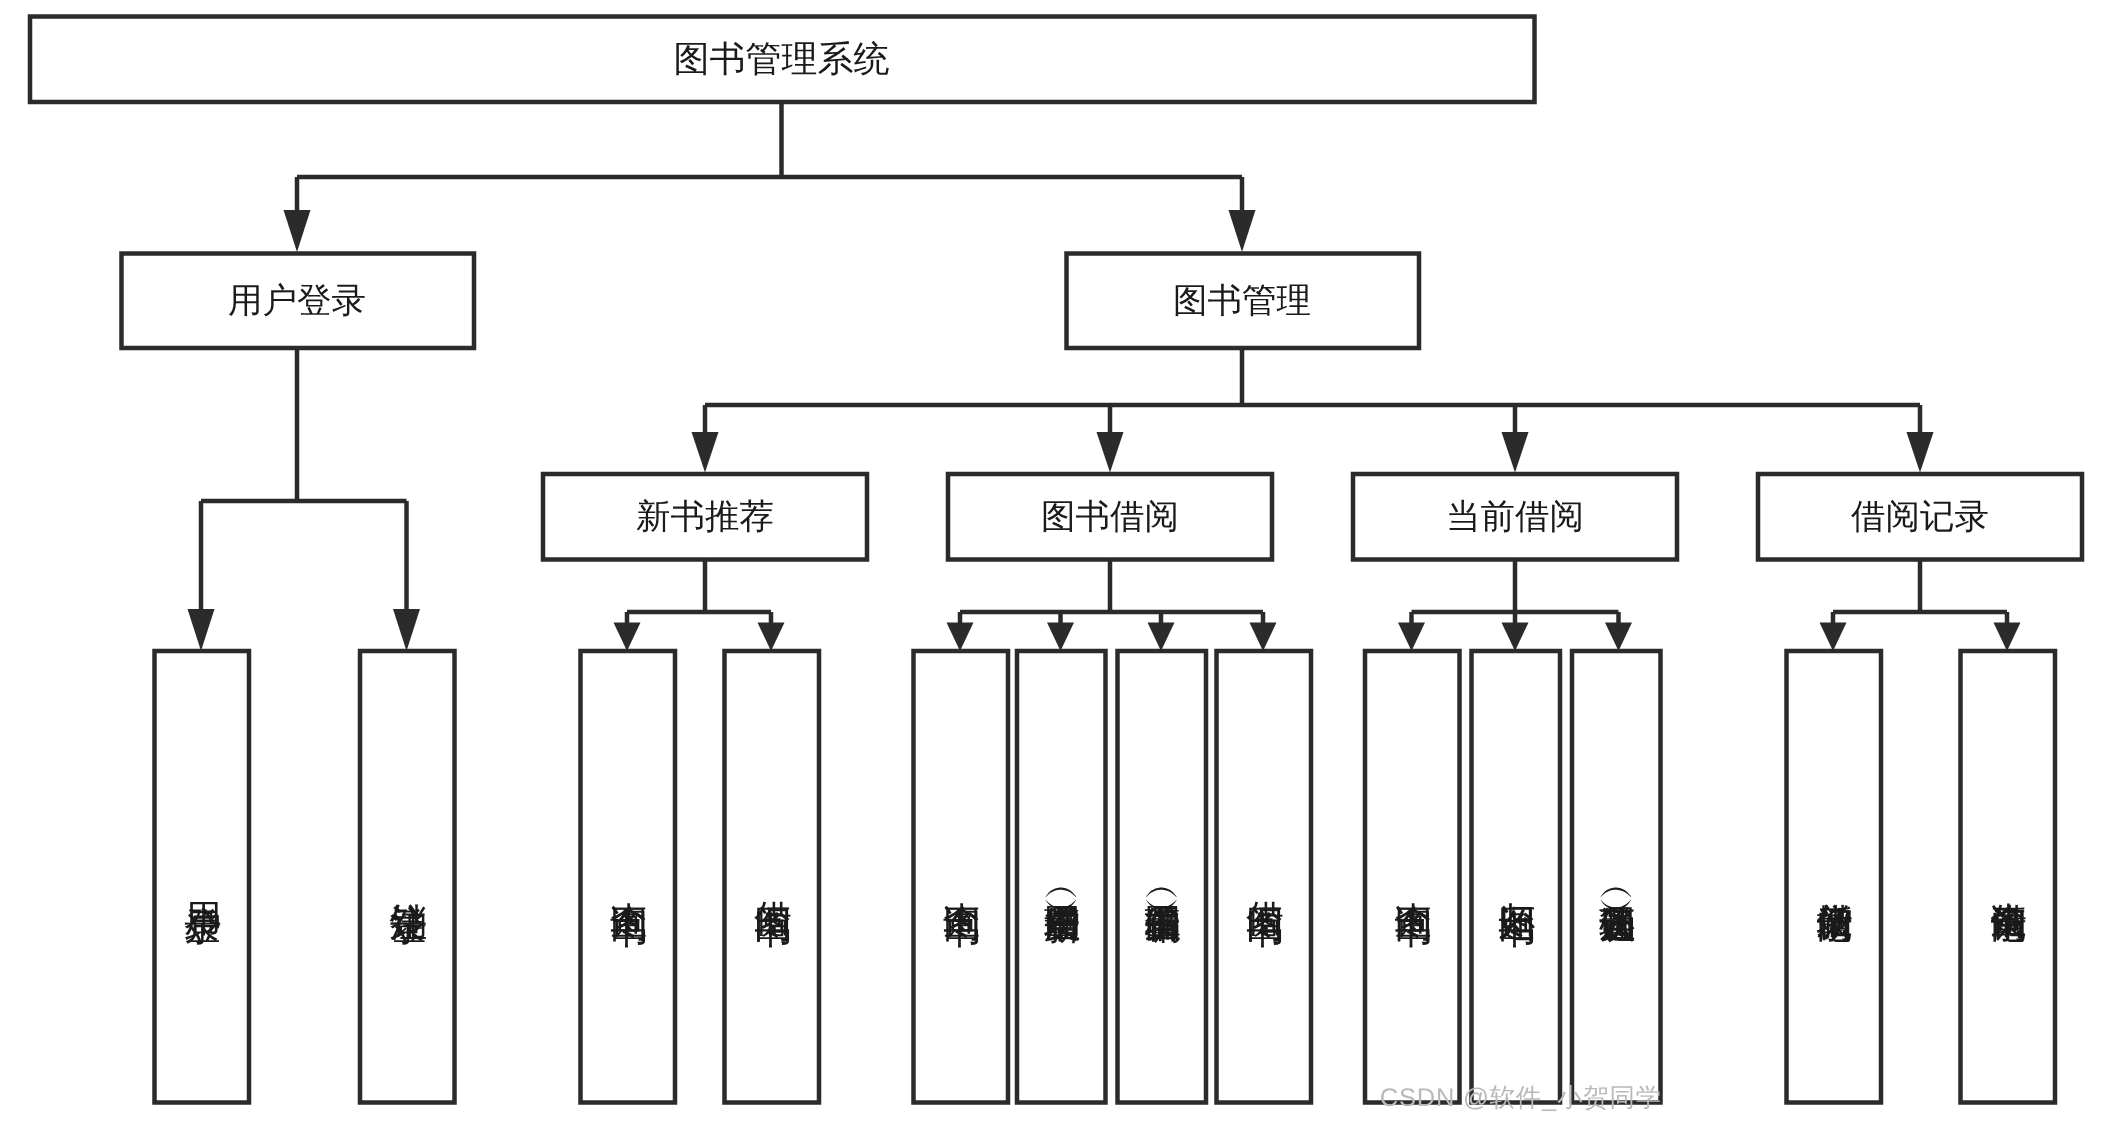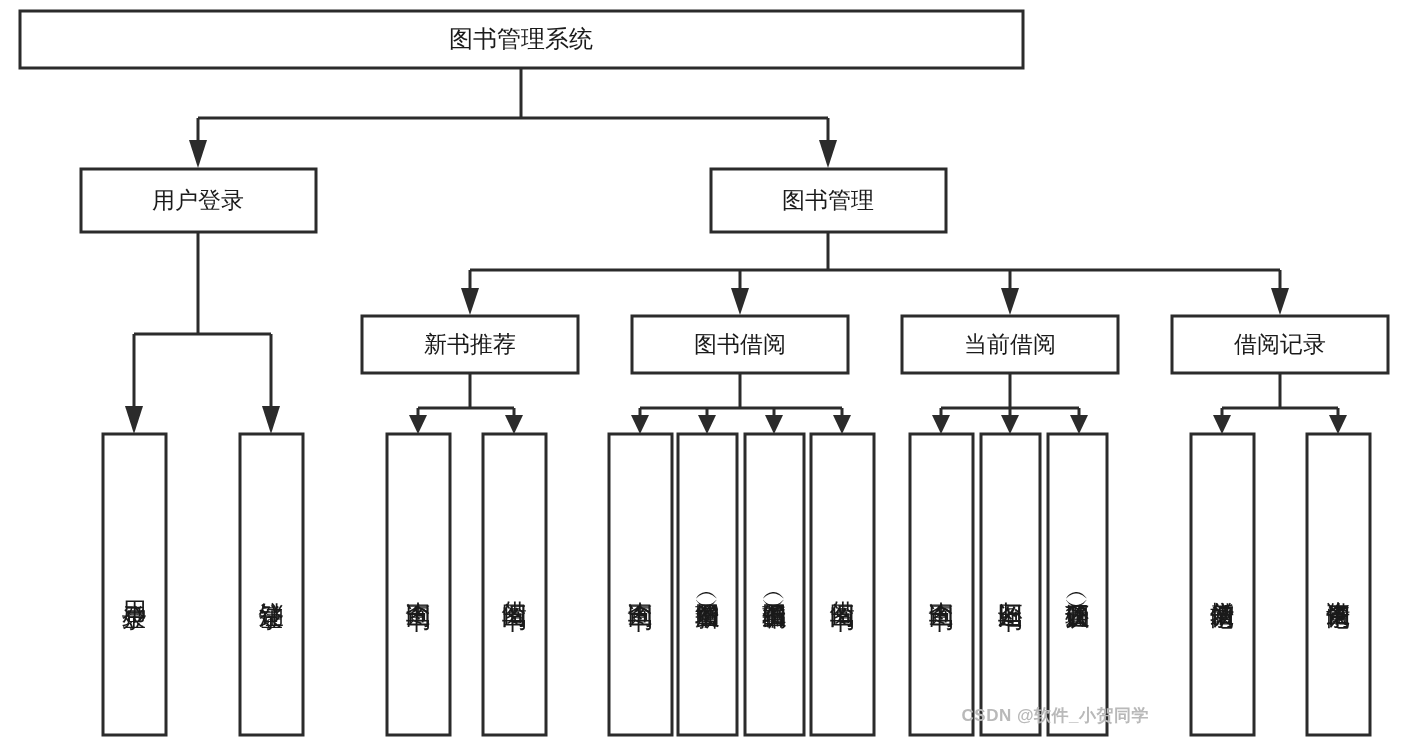--- a/index.html
+++ b/index.html
@@ -11,21 +11,20 @@
     width: 1405px;
     height: 747px;
     font-family: "Liberation Sans", "DejaVu Sans", sans-serif;
     overflow: hidden;
     position: relative;
   }
   #diagram-root {
     position: relative;
     width: 1116px;
     height: 747px;
-    padding-left: 41px;
   }
   svg.diagram-canvas {
     position: absolute;
     top: 0;
     left: 0;
     width: 1405px;
     height: 747px;
   }
   .node-box {
     fill: #ffffff;
@@ -63,27 +62,26 @@
     display: flex;
     align-items: center;
     justify-content: center;
     letter-spacing: 2px;
     white-space: nowrap;
     pointer-events: none;
   }
   .watermark {
     position: absolute;
     right: 8px;
-    bottom: 20px;
+    bottom: 4px;
     font-family: "Liberation Sans", "DejaVu Sans", sans-serif;
     font-size: 17px;
     color: #b9b9b9;
     letter-spacing: 0.5px;
     user-select: none;
-    font-weight: bold;
   }
 </style>
 </head>
 <body>
 
 <div id="diagram-root">
 
   <svg class="diagram-canvas" viewBox="0 0 1405 747" xmlns="http://www.w3.org/2000/svg">
 
     <g>

